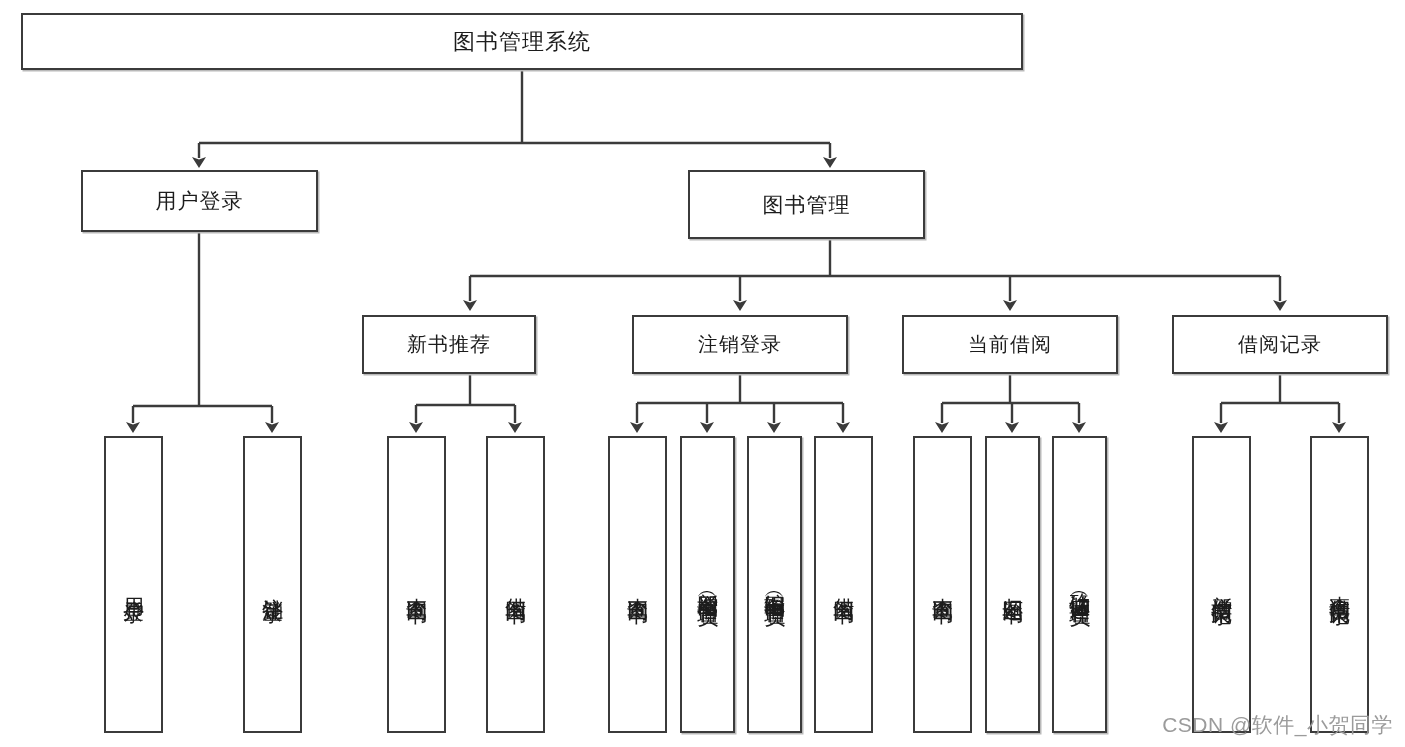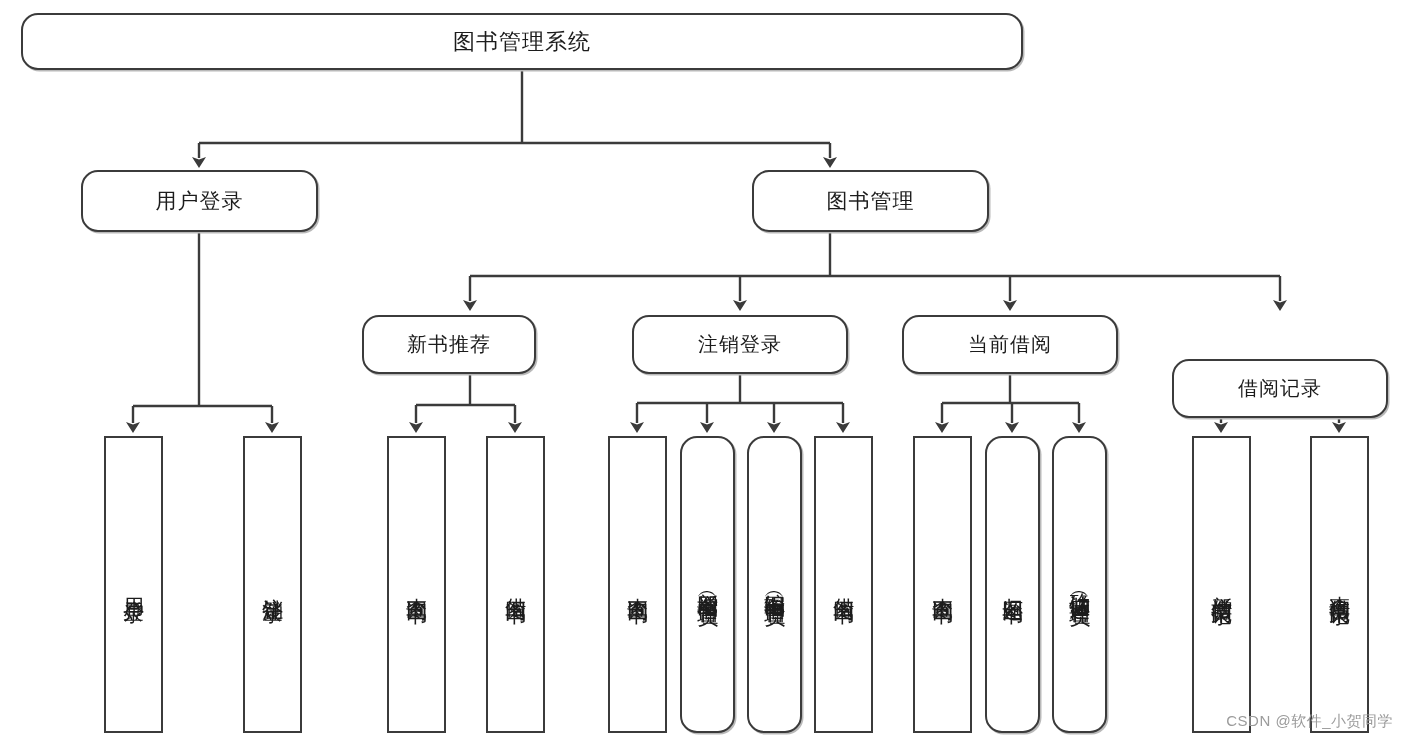--- a/index.html
+++ b/index.html
@@ -15,21 +15,21 @@
   .node{
     position:absolute;
     box-sizing:border-box;
     background:#ffffff;
     border:2px solid #3b3b3b;
     display:flex;
     align-items:center;
     justify-content:center;
     color:#1c1c1c;
   }
-  .node.shadow{ box-shadow:1.5px 1.5px 0 0 #b9b9b9;border-radius:17px; }
+  .node.shadow{ box-shadow:1.5px 1.5px 0 0 #b9b9b9; }
 
   .node .lbl{
     display:block;
     white-space:nowrap;
     letter-spacing:1px;
   }
 
   
   .h-root .lbl{ font-size:22px; }
   .h-mid  .lbl{ font-size:21px; }
@@ -45,22 +45,22 @@
     text-orientation:upright;
     font-size:21px;
     line-height:1.06;
     letter-spacing:2px;
     white-space:nowrap;
   }
 
   #watermark{
     position:absolute;
     right:12px;
-    bottom:16px;
-    font-size:15px;
+    bottom:8px;
+    font-size:21px;
     color:#9b9b9b;
     letter-spacing:0.5px;
     white-space:nowrap;
     pointer-events:none;
   }
 </style>
 </head>
 <body>
 
 <div id="canvas">
@@ -116,34 +116,34 @@
     </g>
   </svg>
 
   <div class="node shadow h-root" style="left: 21px; top: 13px; width: 1002px; height: 57px;">
     <span class="lbl">图书管理系统</span>
   </div>
 
   <div class="node shadow h-mid" style="left: 81px; top: 170px; width: 237px; height: 62px;">
     <span class="lbl">用户登录</span>
   </div>
-  <div class="node shadow h-mid" style="left: 752px; top: 170px; width: 237px; height: 62px; font-family: Liberation Mono, monospace;">
+  <div class="node shadow h-mid" style="left: 688px; top: 170px; width: 237px; height: 69px; font-family: Liberation Mono, monospace;">
     <span class="lbl">图书管理</span>
   </div>
 
   <div class="node shadow h-sub" style="left: 362px; top: 315px; width: 174px; height: 59px;">
     <span class="lbl">新书推荐</span>
   </div>
   <div class="node shadow h-sub" style="left: 632px; top: 315px; width: 216px; height: 59px;">
     <span class="lbl">注销登录</span>
   </div>
   <div class="node shadow h-sub" style="left: 902px; top: 315px; width: 216px; height: 59px;">
     <span class="lbl">当前借阅</span>
   </div>
-  <div class="node shadow h-sub" style="left: 1172px; top: 315px; width: 216px; height: 59px; margin-top: 44px;">
+  <div class="node shadow h-sub" style="left: 1172px; top: 315px; width: 216px; height: 59px;">
     <span class="lbl">借阅记录</span>
   </div>
 
   <div class="node leaf" style="left: 104px; top: 436px; width: 59px; height: 297px;">
     <span class="lbl">用户登录</span>
     </div>
   <div class="node leaf" style="left: 243px; top: 436px; width: 59px; height: 297px;">
     <span class="lbl">注销登录</span>
     </div>
   <div class="node leaf" style="left: 387px; top: 436px; width: 59px; height: 297px;">

